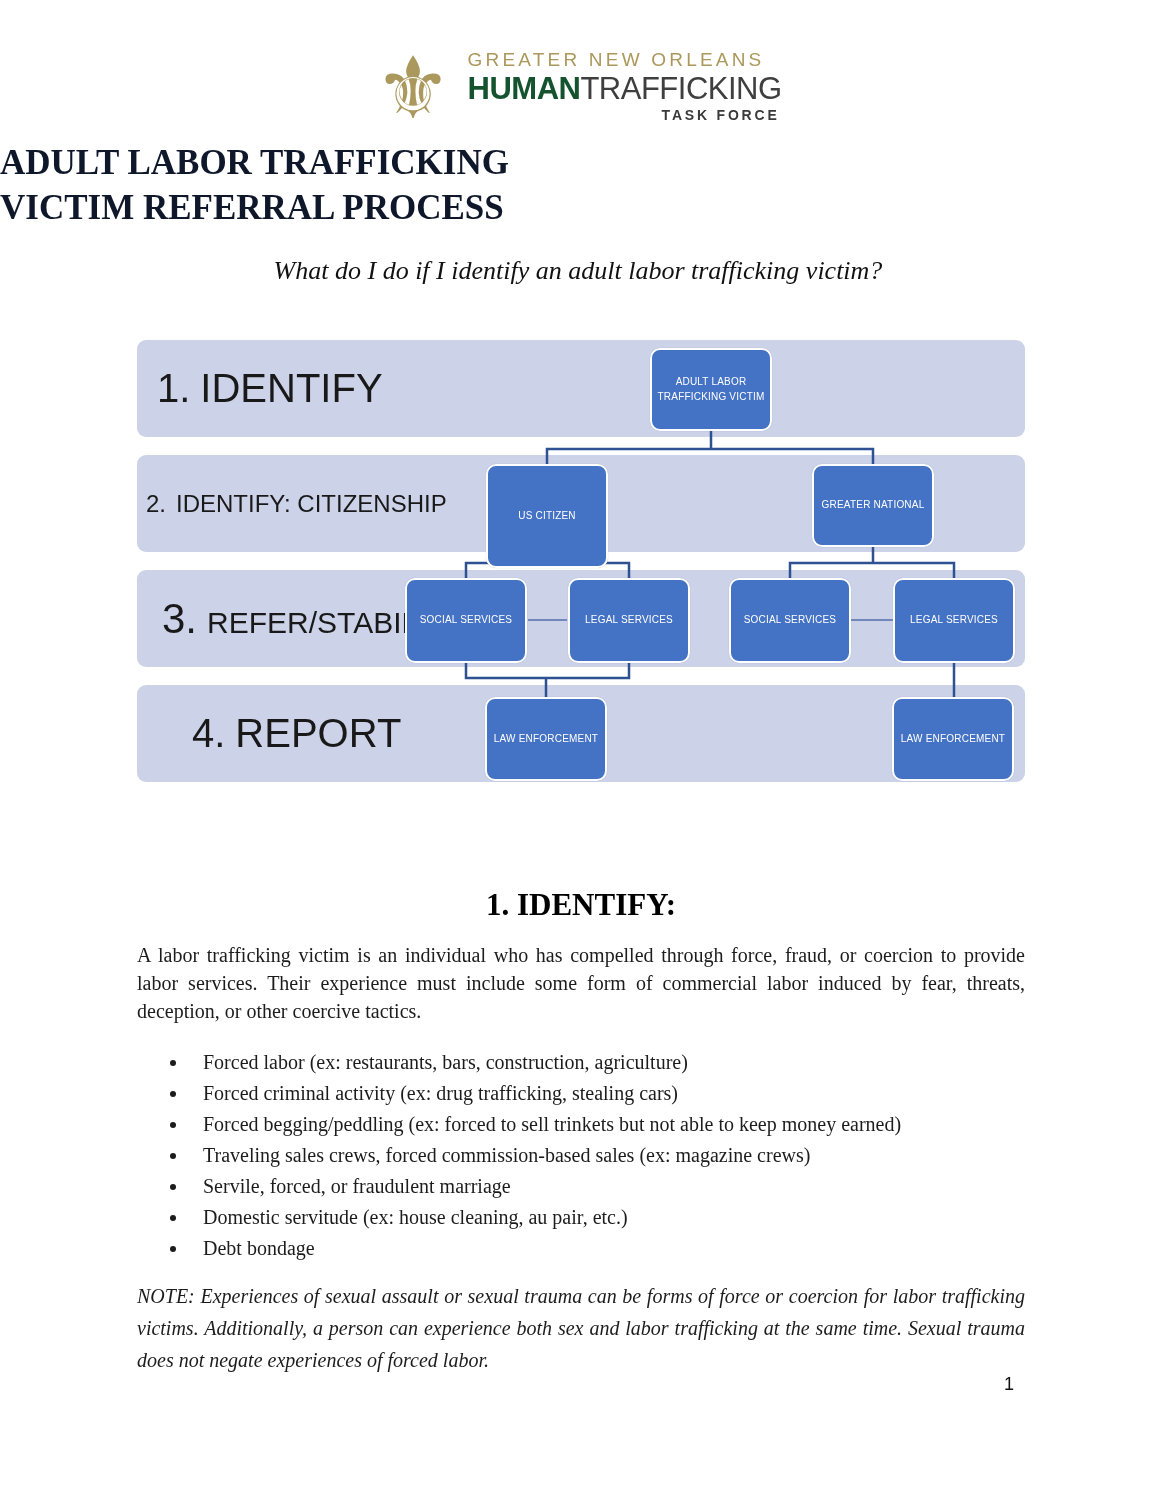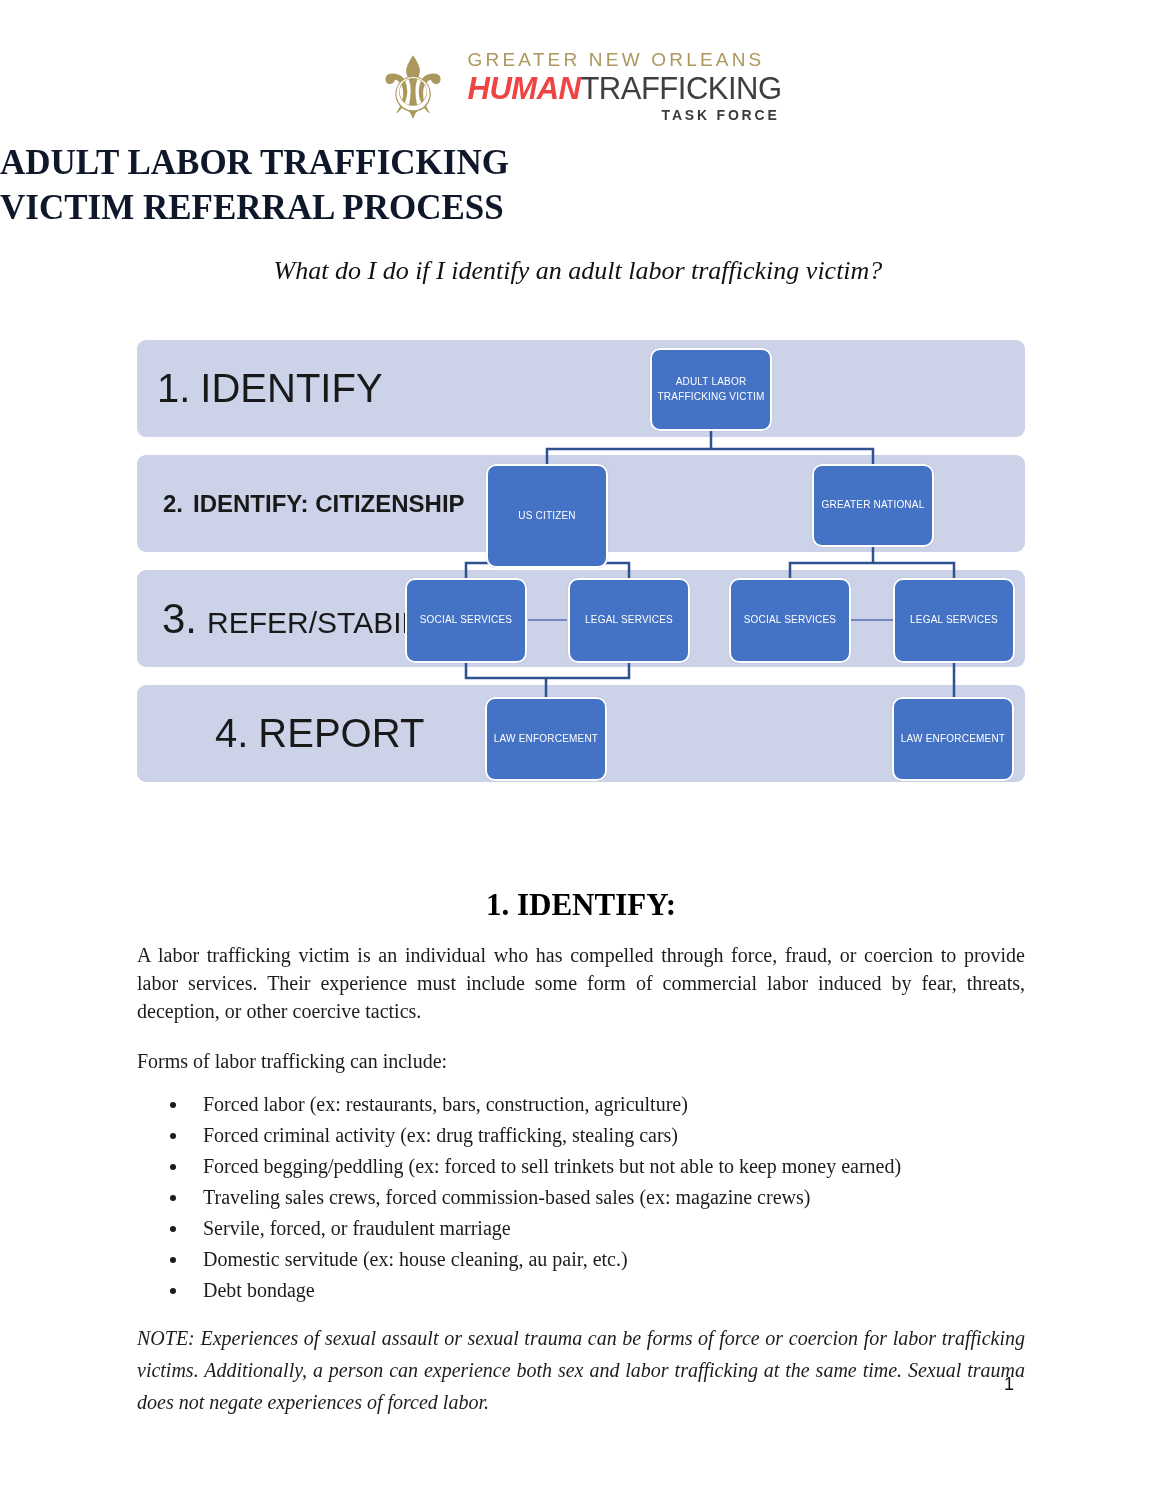--- a/index.html
+++ b/index.html
@@ -30,21 +30,21 @@
     font-family:"DejaVu Sans", sans-serif;
     font-size:86px;line-height:96px;
     color:var(--gold);
   }
   .logo-text{padding-top:9px;font-family:"Liberation Sans", sans-serif;}
   .logo-line1{
     color:var(--gold);font-size:19px;letter-spacing:3.2px;
     font-weight:400;white-space:nowrap;margin-bottom:1px;
   }
   .logo-line2{font-size:31px;line-height:33px;letter-spacing:-0.5px;white-space:nowrap;}
-  .logo-line2 .l2b{font-weight:bold;color:#ef4444;font-style:italic;}
+  .logo-line2 .l2b{font-weight:bold;color:#14532d;}
   .logo-line2 .l2r{font-weight:normal;color:#3f3f3f;}
   .logo-line3{
     text-align:right;font-size:14px;font-weight:bold;color:#3a3a3a;
     letter-spacing:2.8px;margin-top:2px;padding-right:2px;
   }
 
   
   .doc-title{
     position:absolute;top:140px;left:0;width:100%;
     text-align:left;font-weight:bold;font-size:35px;line-height:45px;
@@ -58,24 +58,24 @@
   
   .band{
     position:absolute;left:137px;width:888px;height:97px;
     background:var(--band-bg);border-radius:9px;z-index:0;
     display:flex;align-items:center;
     font-family:"Liberation Sans", sans-serif;color:#191919;
   }
   .band-label{white-space:nowrap;}
   .band-label .num{margin-right:10px;}
   .r1{padding-left:20px;font-size:40px;}
-  .r2{padding-left:26px;font-size:24px;font-weight:bold;}
+  .r2{padding-left:9px;font-size:24px;font-weight:normal;}
   .r3{padding-left:25px;font-size:30px;}
   .r3 .num{font-size:42px;}
-  .r4{padding-left:78px;font-size:40px;}
+  .r4{padding-left:55px;font-size:40px;}
 
   .connectors{position:absolute;top:0;left:0;z-index:1;pointer-events:none;}
   .connectors path{fill:none;stroke-width:2.5px;}
   .connectors path.light{stroke-width:2px;}
 
   .node{
     position:absolute;z-index:2;
     background:var(--accent-blue);
     border:2.5px solid #ffffff;border-radius:10px;
     color:#ffffff;
@@ -166,21 +166,20 @@
   <div class="node" style="left:405px;top:578px;width:122px;height:85px">SOCIAL SERVICES</div>
   <div class="node" style="left:568px;top:578px;width:122px;height:85px">LEGAL SERVICES</div>
   <div class="node" style="left:729px;top:578px;width:122px;height:85px">SOCIAL SERVICES</div>
   <div class="node" style="left:893px;top:578px;width:122px;height:85px">LEGAL SERVICES</div>
   <div class="node" style="left:485px;top:697px;width:122px;height:84px">LAW ENFORCEMENT</div>
   <div class="node" style="left:892px;top:697px;width:122px;height:84px">LAW ENFORCEMENT</div>
 
   <section class="content">
     <h2>1. IDENTIFY:</h2>
     <p>A labor trafficking victim is an individual who has compelled through force, fraud, or coercion to provide labor services. Their experience must include some form of commercial labor induced by fear, threats, deception, or other coercive tactics.</p>
-    <p class="intro">Forms of labor trafficking can include:</p>
     <ul>
       <li>Forced labor (ex: restaurants, bars, construction, agriculture)</li>
       <li>Forced criminal activity (ex: drug trafficking, stealing cars)</li>
       <li>Forced begging/peddling (ex: forced to sell trinkets but not able to keep money earned)</li>
       <li>Traveling sales crews, forced commission-based sales (ex: magazine crews)</li>
       <li>Servile, forced, or fraudulent marriage</li>
       <li>Domestic servitude (ex: house cleaning, au pair, etc.)</li>
       <li>Debt bondage</li>
     </ul>
     <p class="note">NOTE: Experiences of sexual assault or sexual trauma can be forms of force or coercion for labor trafficking victims. Additionally, a person can experience both sex and labor trafficking at the same time. Sexual trauma does not negate experiences of forced labor.</p>

